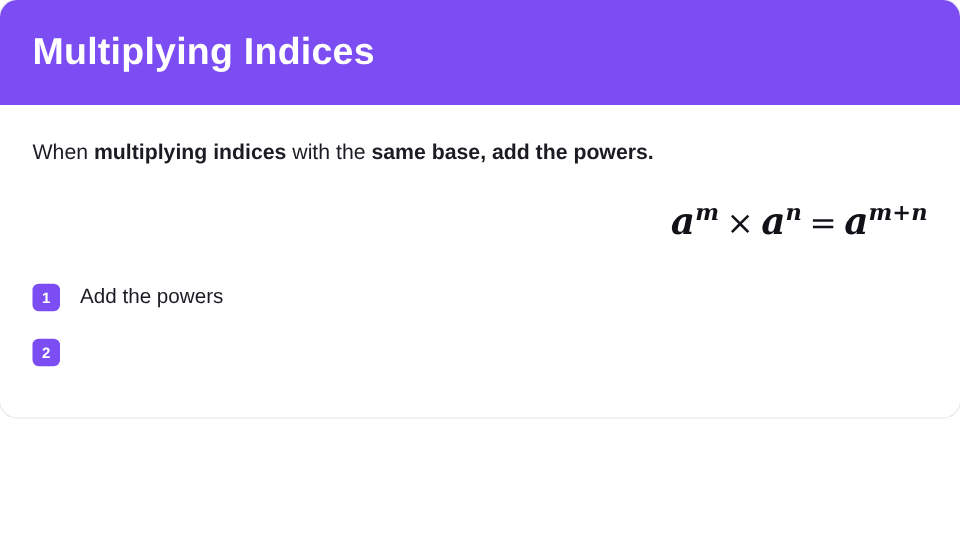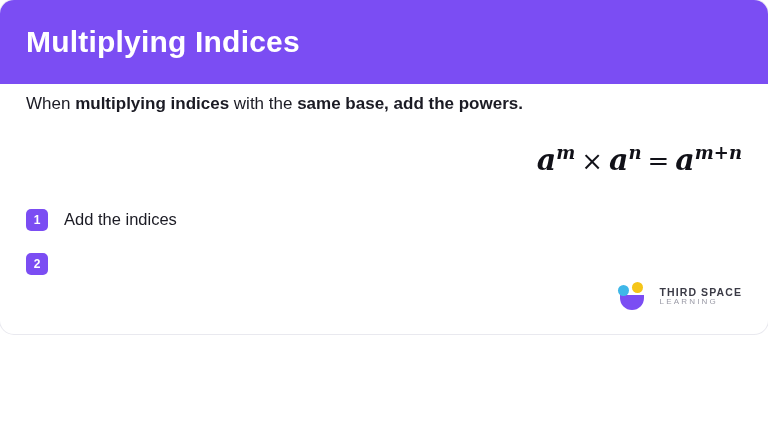--- a/index.html
+++ b/index.html
@@ -25,21 +25,21 @@
     align-items: center;
     padding: 0 26px;
   }
   .header-title {
     color: #ffffff;
     font-size: 30px;
     font-weight: bold;
     letter-spacing: 0.2px;
   }
   .body {
-    padding: 8px 26px 0 26px;
+    padding: 26px 26px 0 26px;
   }
   .lead {
     font-size: 17px;
     color: #1b1b24;
     line-height: 1.4;
   }
   .lead b { font-weight: bold; }
   .formula {
     margin-top: 26px;
     text-align: right;
@@ -143,34 +143,23 @@
       <span>When </span><b>multiplying indices</b><span> with the </span><b>same base, add the powers.</b>
     </div>
 
     <div class="formula">
       <span>a</span><span class="sup">m</span><span class="op">×</span><span>a</span><span class="sup">n</span><span class="op">=</span><span>a</span><span class="sup">m+n</span>
     </div>
 
     <div class="steps">
       <div class="step">
         <div class="step-num">1</div>
-        <div class="step-text">Add the indices</div>
+        <div class="step-text">Add the powers</div>
       </div>
       <div class="step">
         <div class="step-num">2</div>
       </div>
     </div>
 
   </div>
 
-  <div class="logo">
-    <div class="logo-mark">
-      <div class="smile"></div>
-      <div class="dot dot-a"></div>
-      <div class="dot dot-b"></div>
-    </div>
-    <div class="logo-text">
-      <div class="logo-top">THIRD SPACE</div>
-      <div class="logo-bottom">LEARNING</div>
-    </div>
-  </div>
 
 </div>
 
 </body></html>

